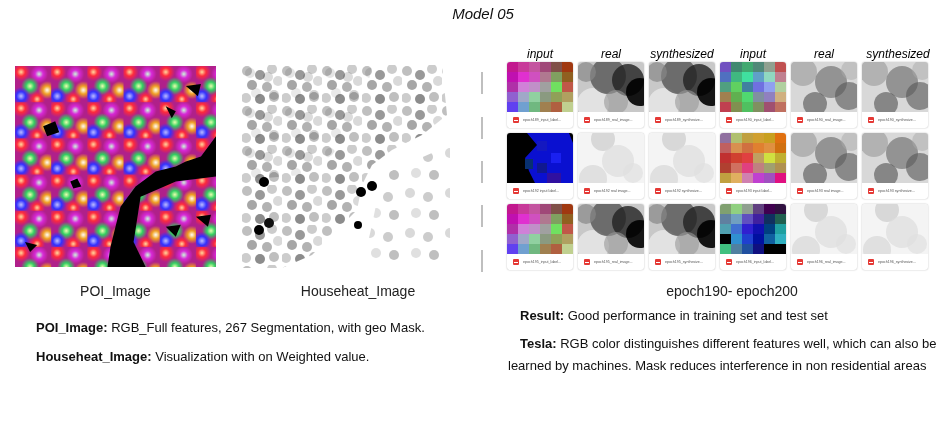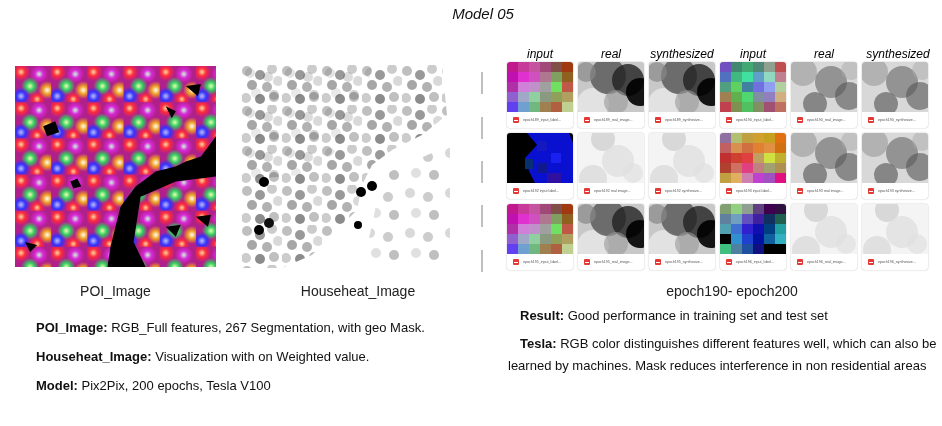--- a/index.html
+++ b/index.html
@@ -507,19 +507,18 @@
       <span class="pdf"></span>
       <span>epoch196_synthesize...</span>
     </div>
 </div>
 
 <div class="cap cap-grid">epoch190- epoch200</div>
 
 <div class="desc desc-left">
   <div class="row"><b>POI_Image:</b><span> RGB_Full features, 267 Segmentation, with geo Mask.</span></div>
   <div class="row"><b>Househeat_Image:</b><span> Visualization with on Weighted value.</span></div>
-  <div class="row"><b>Model:</b><span> Pix2Pix, 200 epochs, Tesla V100</span></div>
 </div>
 
 <div class="desc desc-right">
   <div class="row1"><b>Result:</b><span> Good performance in training set and test set</span></div>
   <div><b>Tesla:</b><span> RGB color distinguishes different features well, which can also be learned by machines. Mask reduces interference in non residential areas</span></div>
 </div>
 
 </body></html>

